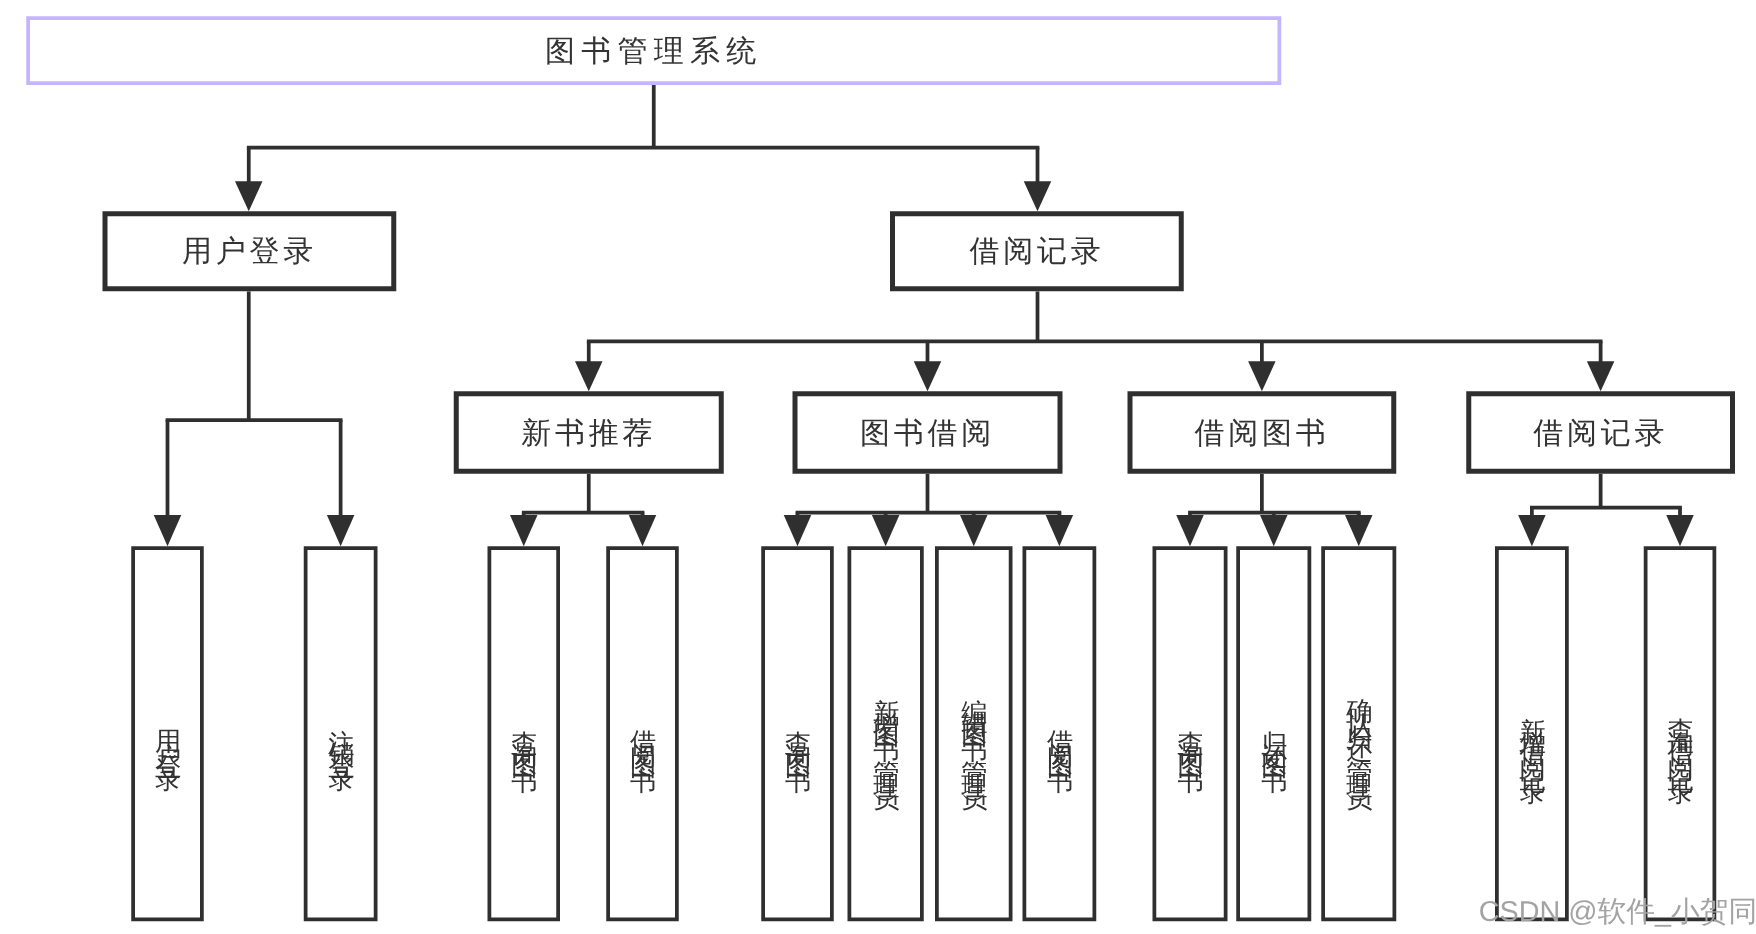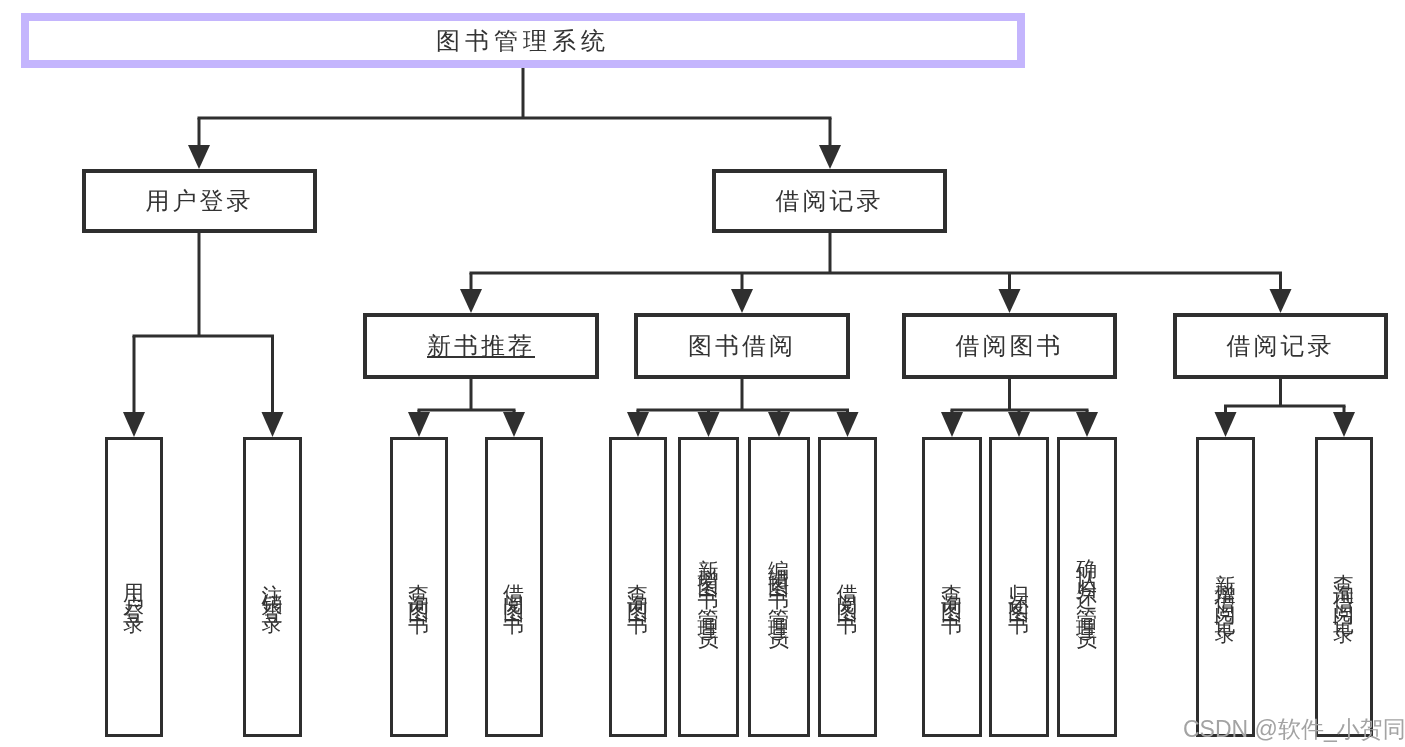--- a/index.html
+++ b/index.html
@@ -25,21 +25,21 @@
   .node {
     position: absolute;
     box-sizing: border-box;
     background: #ffffff;
     display: flex;
     align-items: center;
     justify-content: center;
     color: #333333;
   }
   .root-box {
-    border: 8px solid #c4b5fd;
+    border: 3px solid #c4b5fd;
     font-size: 24px;
     letter-spacing: 5px;
   }
   .hbox {
     border: 4px solid #2f2f2f;
     font-size: 24px;
     letter-spacing: 3px;
   }
   .vbox {
     border: 3px solid #2f2f2f;
@@ -139,21 +139,21 @@
     <span>图书管理系统</span>
   </div>
 
   <div class="node hbox" style="left:82px; top:169px; width:235px; height:64px;">
     <span>用户登录</span>
   </div>
   <div class="node hbox" style="left:712px; top:169px; width:235px; height:64px;">
     <span>借阅记录</span>
   </div>
 
-  <div class="node hbox" style="left:363px; top:313px; width:236px; height:66px;text-decoration:underline;">
+  <div class="node hbox" style="left:363px; top:313px; width:216px; height:66px;">
     <span>新书推荐</span>
   </div>
   <div class="node hbox" style="left:634px; top:313px; width:216px; height:66px;">
     <span>图书借阅</span>
   </div>
   <div class="node hbox" style="left:902px; top:313px; width:215px; height:66px;">
     <span>借阅图书</span>
   </div>
   <div class="node hbox" style="left:1173px; top:313px; width:215px; height:66px;text-align:center;">
     <span>借阅记录</span>

